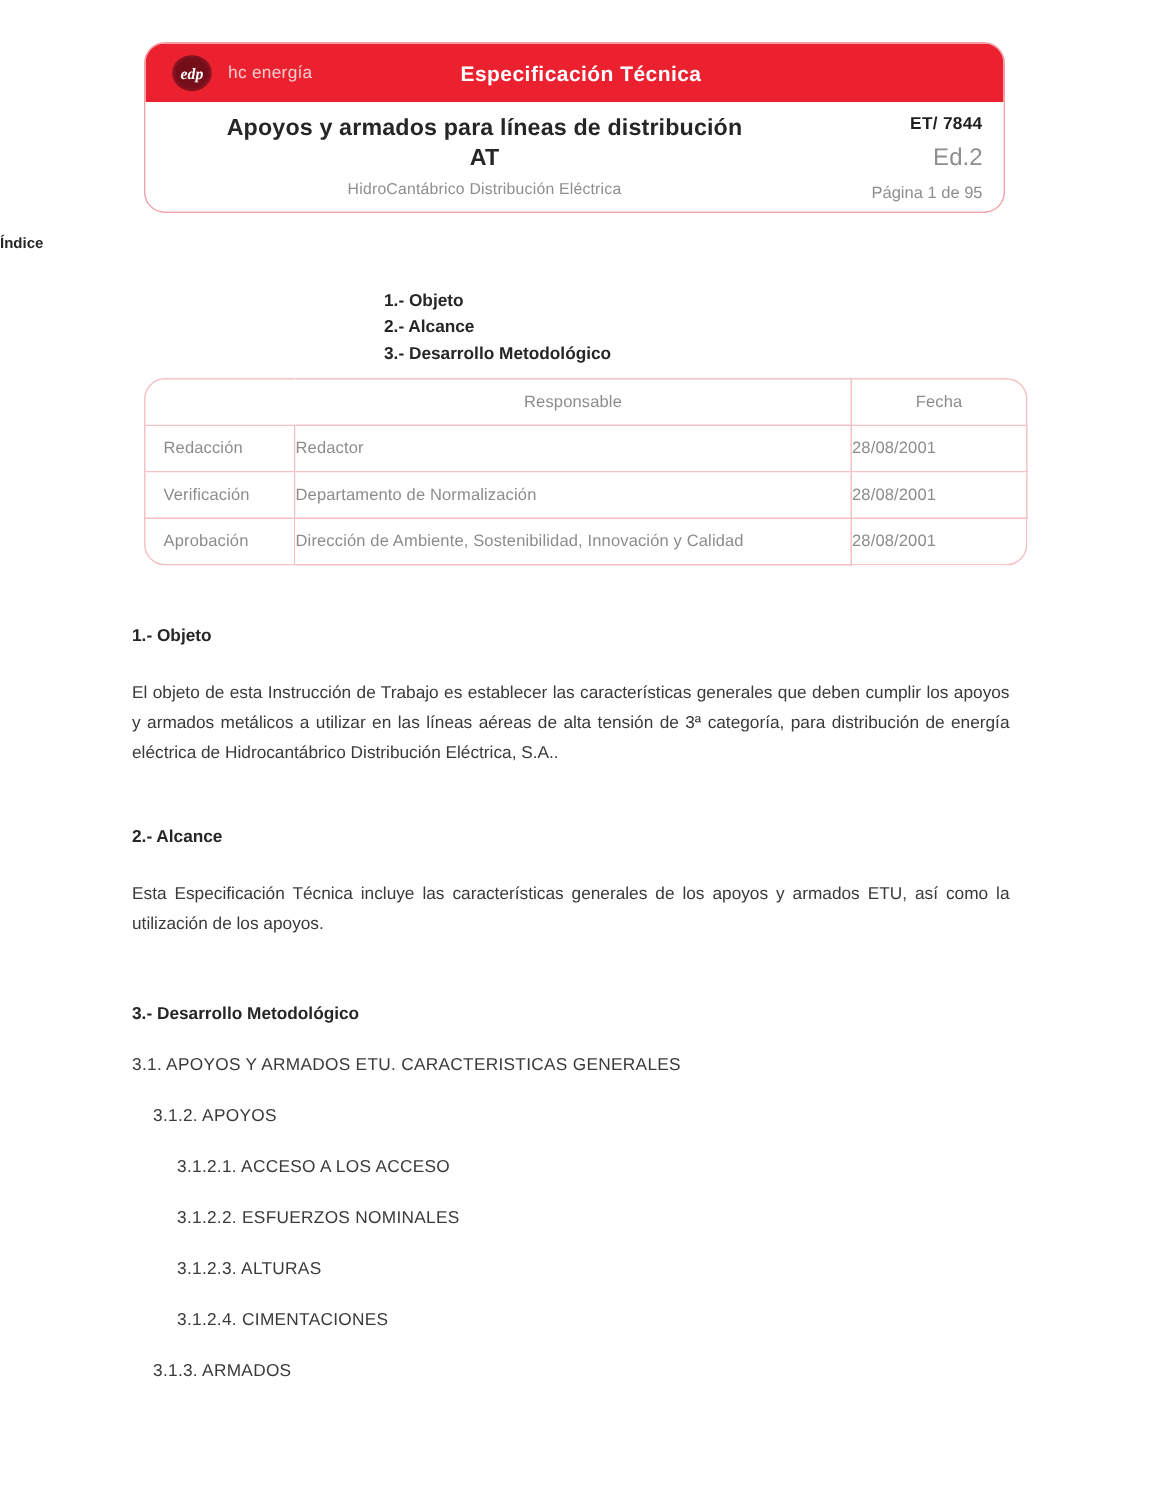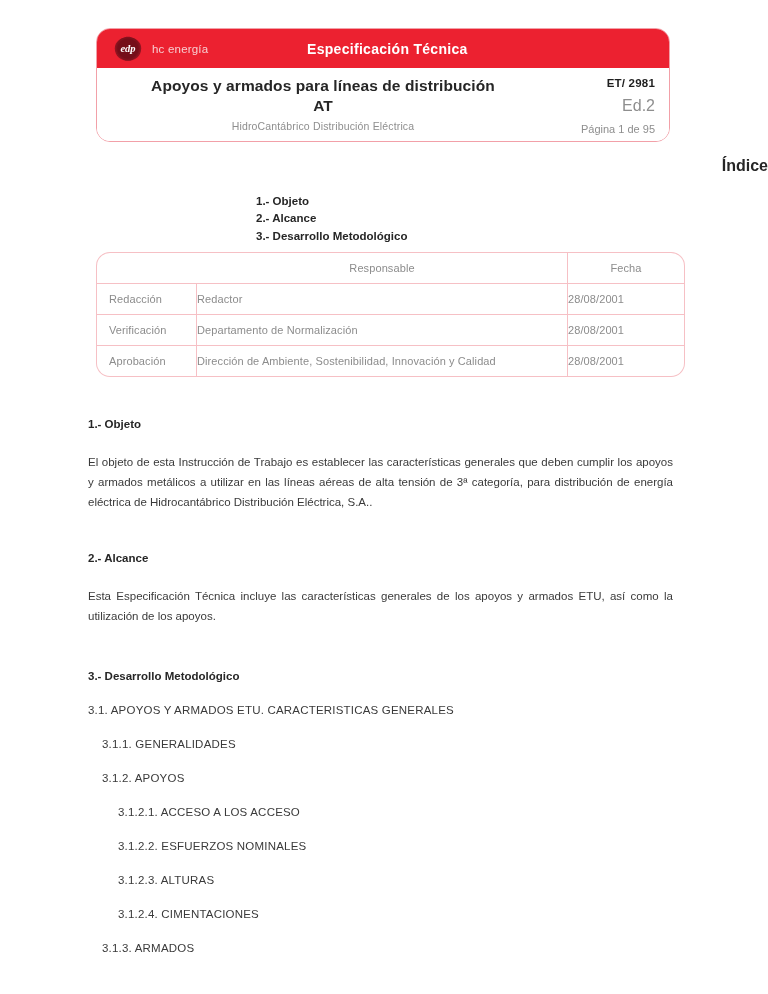--- a/index.html
+++ b/index.html
@@ -125,22 +125,22 @@
     color: #8e8e8e;
     white-space: nowrap;
   }
 
   
   .index-title {
     position: absolute;
     left: 0;
     top: 157px;
     width: 768px;
-    text-align: right;
-    font-size: 16px;
+    text-align: left;
+    font-size: 10px;
     font-weight: bold;
     color: #262626;
   }
 
   .index-list {
     position: absolute;
     left: 256px;
     top: 193px;
     font-size: 11.5px;
     font-weight: bold;
@@ -254,21 +254,21 @@
 
     <div class="header-body">
       <div class="header-left">
         <div class="doc-title">
           <div>Apoyos y armados para líneas de distribución</div>
           <div>AT</div>
         </div>
         <div class="doc-subtitle">HidroCantábrico Distribución Eléctrica</div>
       </div>
       <div class="header-right">
-        <div class="hr-code">ET/ 2981</div>
+        <div class="hr-code">ET/ 7844</div>
         <div class="hr-ed">Ed.2</div>
         <div class="hr-page">Página 1 de 95</div>
       </div>
     </div>
   </div>
 
   <div class="index-title">Índice</div>
   <div class="index-list">
     <div>1.- Objeto</div>
     <div>2.- Alcance</div>
@@ -304,21 +304,20 @@
 
     <div class="sec-heading">1.- Objeto</div>
     <p class="para">El objeto de esta Instrucción de Trabajo es establecer las características generales que deben cumplir los apoyos y armados metálicos a utilizar en las líneas aéreas de alta tensión de 3ª categoría, para distribución de energía eléctrica de Hidrocantábrico Distribución Eléctrica, S.A..</p>
 
     <div class="sec-heading">2.- Alcance</div>
     <p class="para last">Esta Especificación Técnica  incluye las características generales de los apoyos y armados ETU, así como la utilización de los apoyos.</p>
 
     <div class="sec-heading">3.- Desarrollo Metodológico</div>
 
     <div class="toc-line lvl1">3.1. APOYOS Y ARMADOS ETU. CARACTERISTICAS GENERALES</div>
-    <div class="toc-line lvl2">3.1.1. GENERALIDADES</div>
     <div class="toc-line lvl2">3.1.2. APOYOS</div>
     <div class="toc-line lvl3">3.1.2.1. ACCESO A LOS ACCESO</div>
     <div class="toc-line lvl3">3.1.2.2. ESFUERZOS NOMINALES</div>
     <div class="toc-line lvl3">3.1.2.3. ALTURAS</div>
     <div class="toc-line lvl3">3.1.2.4. CIMENTACIONES</div>
     <div class="toc-line lvl2">3.1.3. ARMADOS</div>
 
   </div>
 
 </div>

